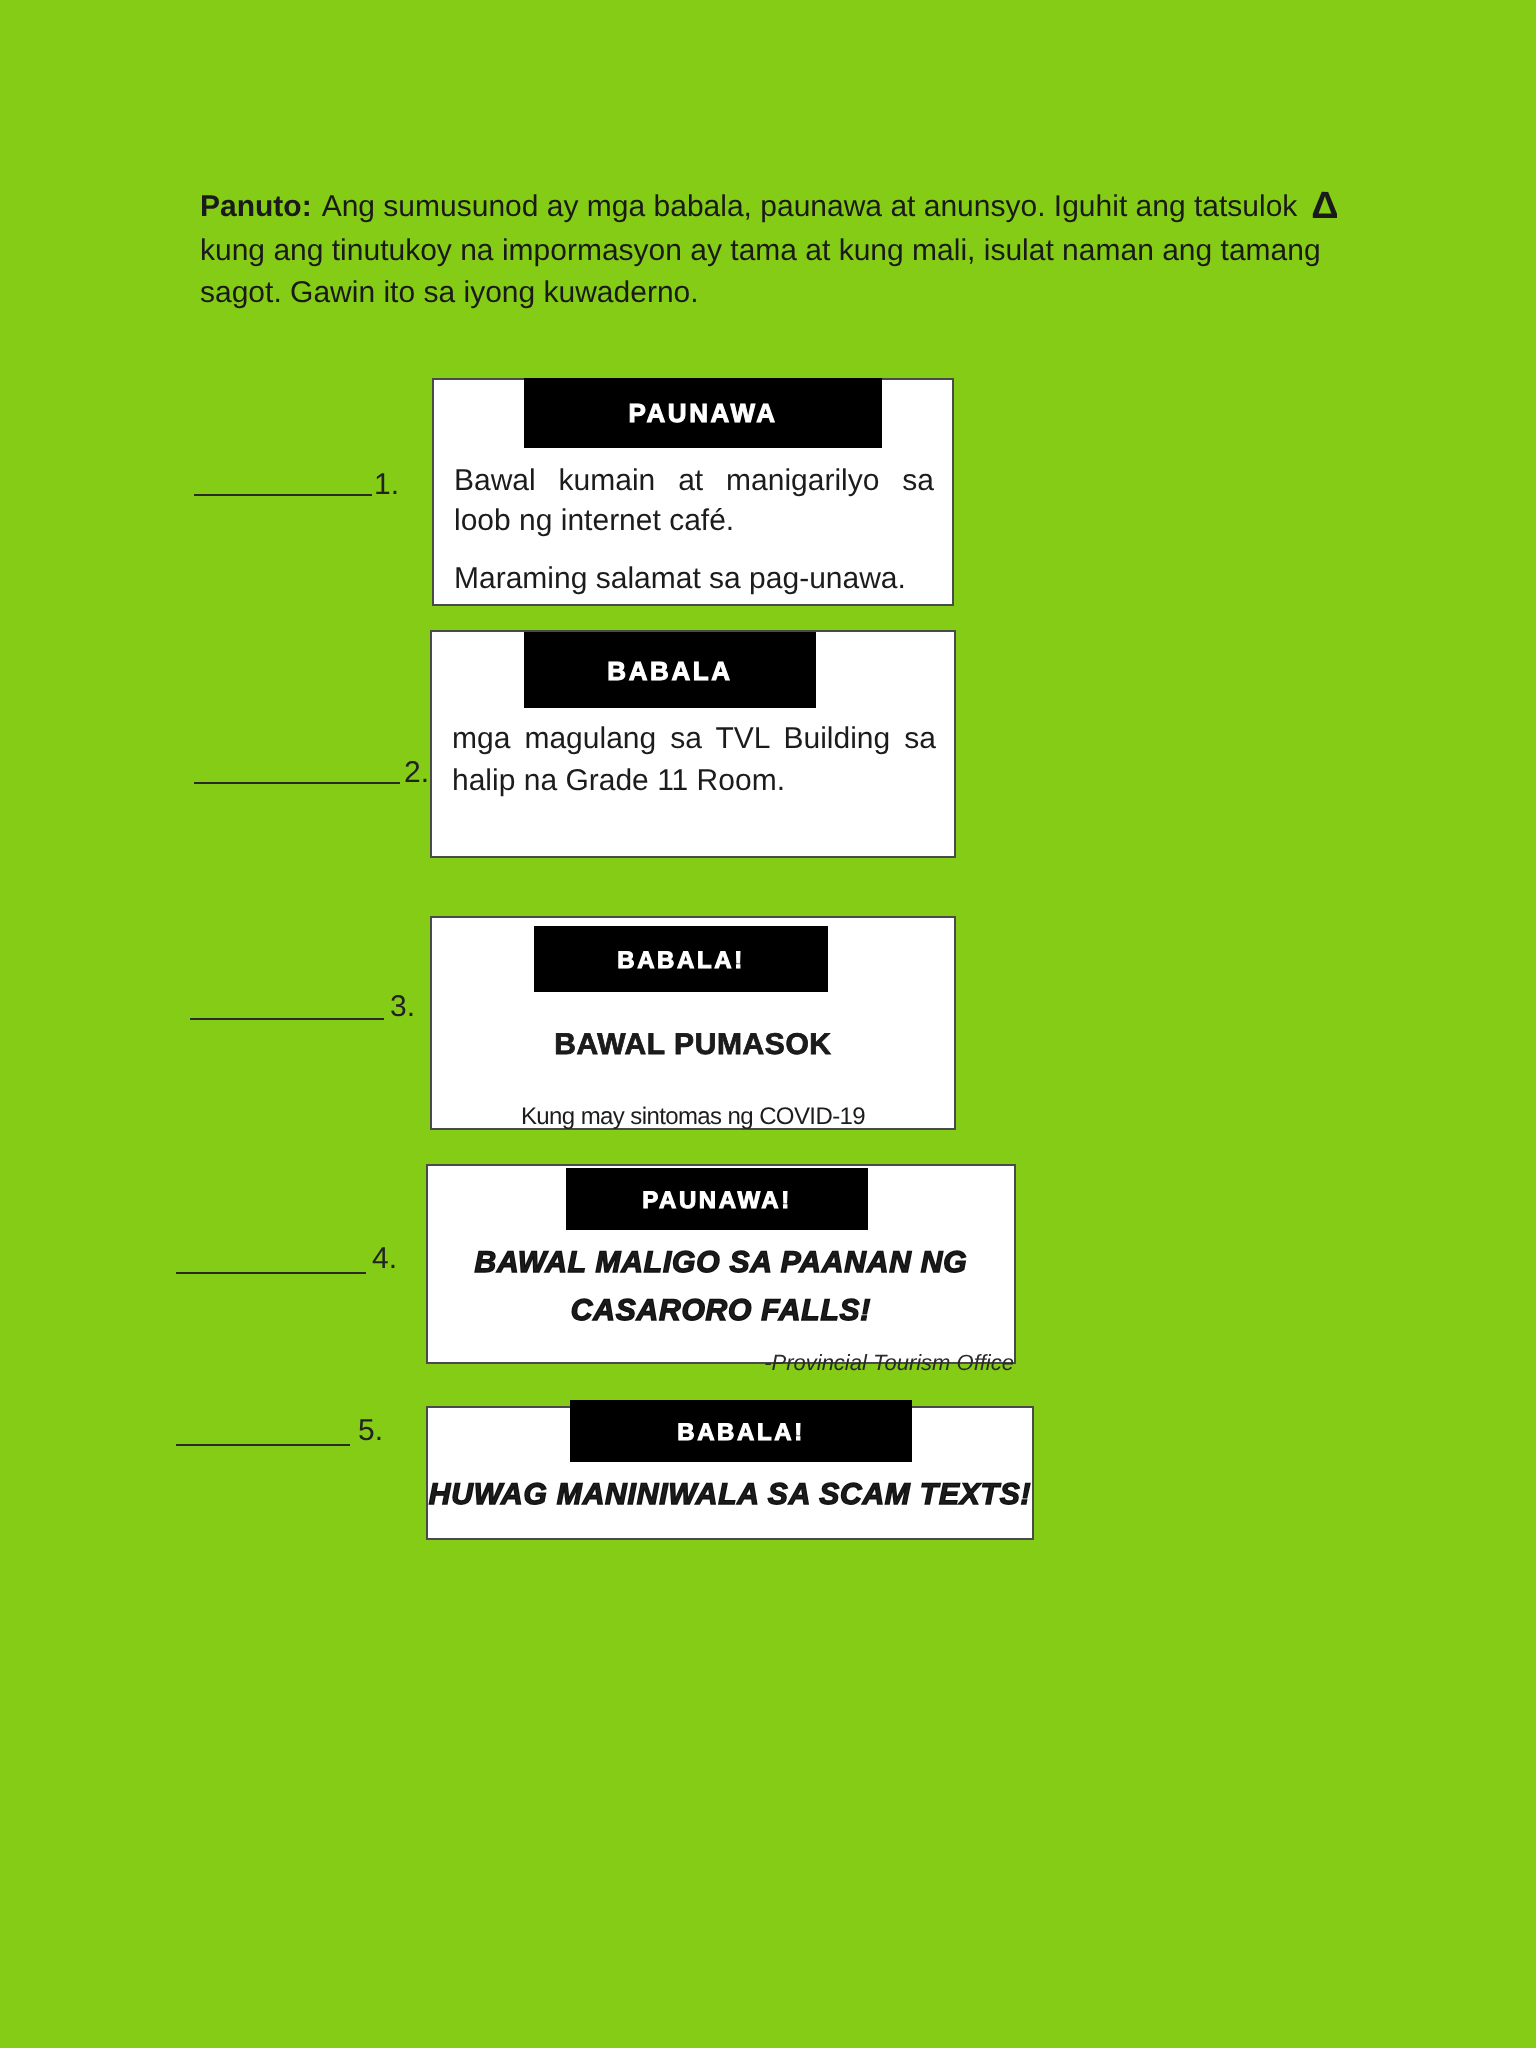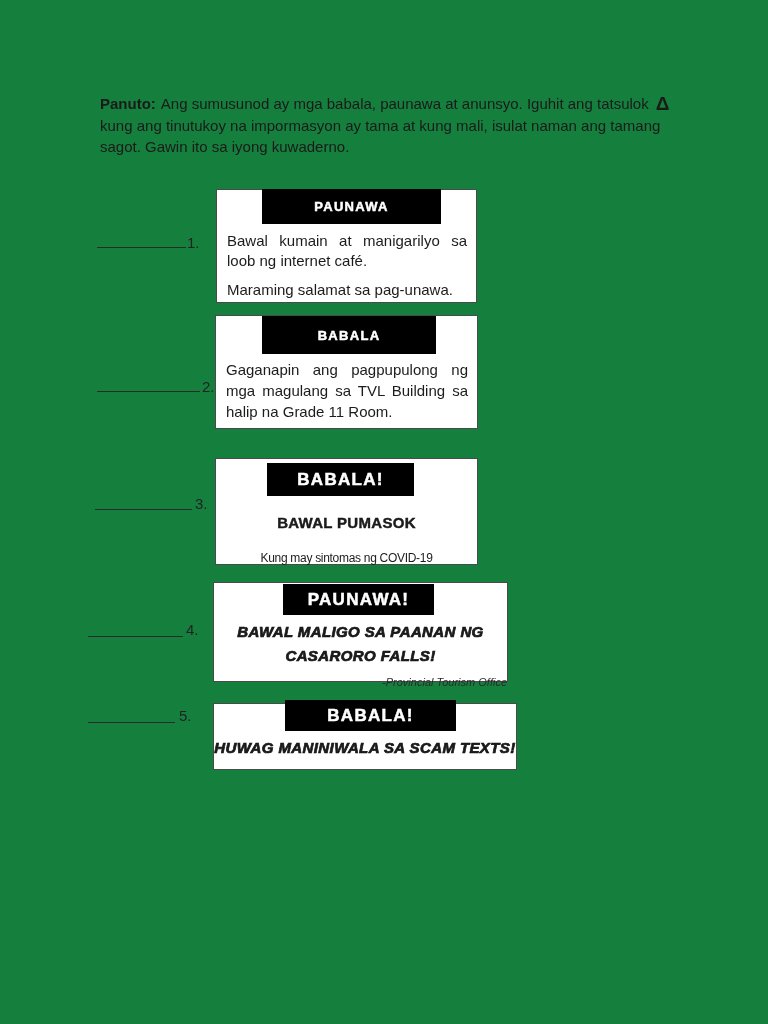--- a/index.html
+++ b/index.html
@@ -1,20 +1,20 @@
 <!DOCTYPE html>
 <html><head>
 <meta charset="utf-8">
 <style>
   * { margin:0; padding:0; box-sizing:border-box; }
   html,body { background:#ffffff; }
   .page {
     position:relative;
     width:768px; height:1024px;
-    background:#15803d;
+    background:#84cc16;
     font-family:"Liberation Sans", sans-serif;
     color:#1c1c1c;
     overflow:hidden;
   }
   
   .instructions {
     position:absolute; left:100px; top:92px;
     font-size:15px; line-height:21.5px; color:#1a1a1a;
   }
   .instructions .line { white-space:nowrap; }
@@ -30,35 +30,35 @@
   .nbox { position:absolute; background:#fff; border:1.3px solid #4a4a4a; }
   .bar {
     position:absolute; background:#000;
     display:flex; align-items:center; justify-content:center;
   }
   .bar span {
     color:#fff; font-weight:bold; letter-spacing:1.3px;
     -webkit-text-stroke:0.5px #fff;
   }
   .bar.big span  { font-size:13px; }
-  .bar.med span  { font-size:17px; }
+  .bar.med span  { font-size:12px; }
   .bodytxt { position:absolute; font-size:15px; color:#1c1c1c; }
   .jfull { text-align:justify; text-align-last:justify; }
   .heavy {
     font-weight:bold; letter-spacing:0.4px;font-style:italic;
     -webkit-text-stroke:0.7px #111;
   }
   
   #box1 { left:216px; top:189px; width:261px; height:114px; }
   #box1 .bar { left:45px; top:-1px; width:179px; height:35px; }
   #box1 .bodytxt { left:10px; right:9px; top:41px; line-height:20px; }
   #box1 .p2 { margin-top:9px; }
   
   #box2 { left:215px; top:315px; width:263px; height:114px; }
-  #box2 .bar { left:46px; top:0px; width:174px; height:38px; }
+  #box2 .bar { left:46px; top:0px; width:146px; height:38px; }
   #box2 .bodytxt { left:10px; right:9px; top:43px; line-height:21px; }
   
   #box3 { left:215px; top:458px; width:263px; height:107px; }
   #box3 .bar { left:51px; top:4px; width:147px; height:33px; }
   #box3 .bodytxt { left:0; right:0; top:55px; text-align:center; }
   #box3 .t { font-weight:bold; font-size:15px; letter-spacing:0.3px; -webkit-text-stroke:0.4px #111; }
   #box3 .s { font-size:12px; letter-spacing:-0.3px; margin-top:20px; }
   
   #box4 { left:213px; top:582px; width:295px; height:100px; }
   #box4 .bar { left:69px; top:1px; width:151px; height:31px; }
@@ -101,21 +101,20 @@
     </div>
   </div>
 
   <div class="blank" id="b2"></div>
   <div class="num" id="n2">2.</div>
   <div class="nbox" id="box2">
     <div class="bar big">
       <span>BABALA</span>
     </div>
     <div class="bodytxt">
-      <div class="jfull">Gaganapin ang pagpupulong ng</div>
       <div class="jfull">mga magulang sa TVL Building sa</div>
       <div>halip na Grade 11 Room.</div>
     </div>
   </div>
 
   <div class="blank" id="b3"></div>
   <div class="num" id="n3">3.</div>
   <div class="nbox" id="box3">
     <div class="bar med">
       <span>BABALA!</span>

